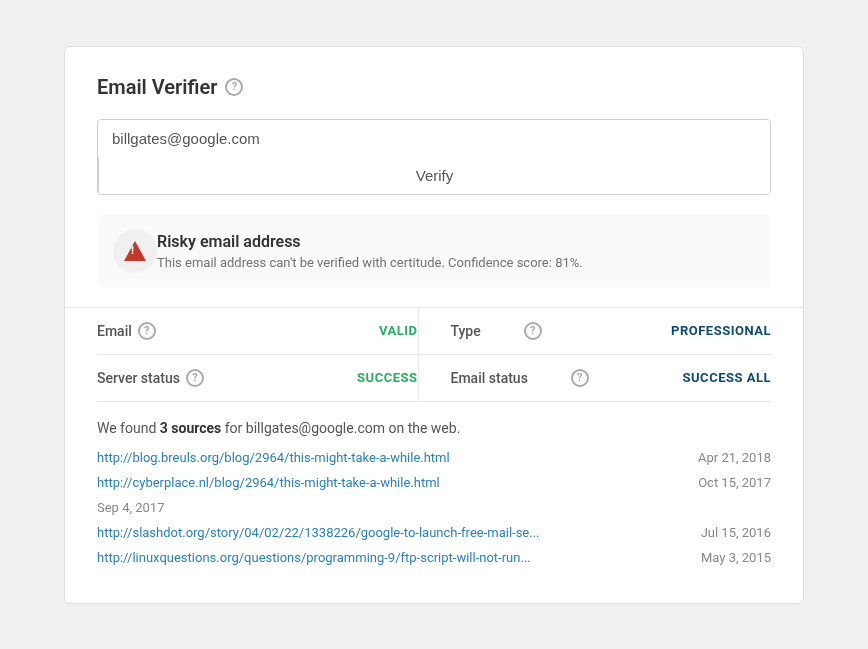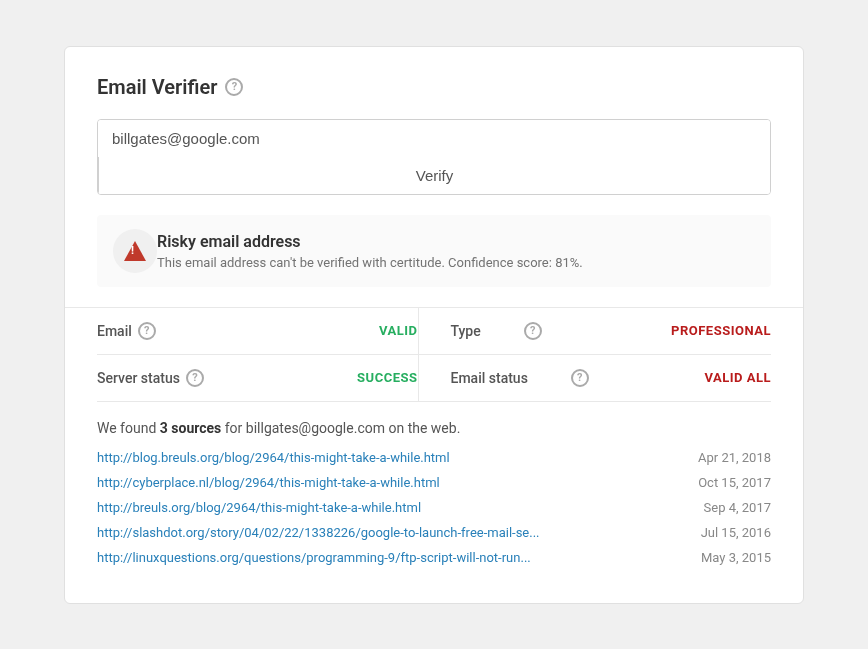--- a/index.html
+++ b/index.html
@@ -124,21 +124,21 @@
       color: #555;
       font-weight: 500;
     }
     .stat-value {
       margin-left: auto;
       font-size: 13px;
       font-weight: 700;
       letter-spacing: 0.5px;
     }
     .stat-value.green { color: #27ae60; }
-    .stat-value.orange { color: #b91c1c; }
+    .stat-value.orange { color: #0c4a6e; }
     .sources-section {
       padding-top: 18px;
     }
     .sources-intro {
       font-size: 14px;
       color: #555;
       margin-bottom: 14px;
     }
     .sources-intro strong {
       font-weight: 700;
@@ -224,40 +224,39 @@
 
   <div class="stats-row">
     <div class="stat-block">
       <span class="stat-label">Server status</span>
       <span class="help-icon">?</span>
       <span class="stat-value green" style="margin-left:auto;">SUCCESS</span>
     </div>
     <div class="stat-block">
       <span class="stat-label">Email status</span>
       <span class="help-icon">?</span>
-      <span class="stat-value orange" style="margin-left:auto;">VALID ALL</span>
+      <span class="stat-value orange" style="margin-left:auto;">SUCCESS ALL</span>
     </div>
   </div>
 
   <div class="sources-section">
     <div class="sources-intro">
       We found <strong>3 sources</strong> for billgates@google.com on the web.
     </div>
 
     <div id="sources-list">
     <div class="source-item">
       <a class="source-link" href="#">http://blog.breuls.org/blog/2964/this-might-take-a-while.html</a>
       <span class="source-date">Apr 21, 2018</span>
     </div>
         <div class="source-item">
       <a class="source-link" href="#">http://cyberplace.nl/blog/2964/this-might-take-a-while.html</a>
       <span class="source-date">Oct 15, 2017</span>
     </div>
         <div class="source-item">
-      <a class="source-link" href="#">http://breuls.org/blog/2964/this-might-take-a-while.html</a>
       <span class="source-date">Sep 4, 2017</span>
     </div>
         <div class="source-item">
       <a class="source-link" href="#">http://slashdot.org/story/04/02/22/1338226/google-to-launch-free-mail-se...</a>
       <span class="source-date">Jul 15, 2016</span>
     </div>
         <div class="source-item">
       <a class="source-link" href="#">http://linuxquestions.org/questions/programming-9/ftp-script-will-not-run...</a>
       <span class="source-date">May 3, 2015</span>
     </div>

